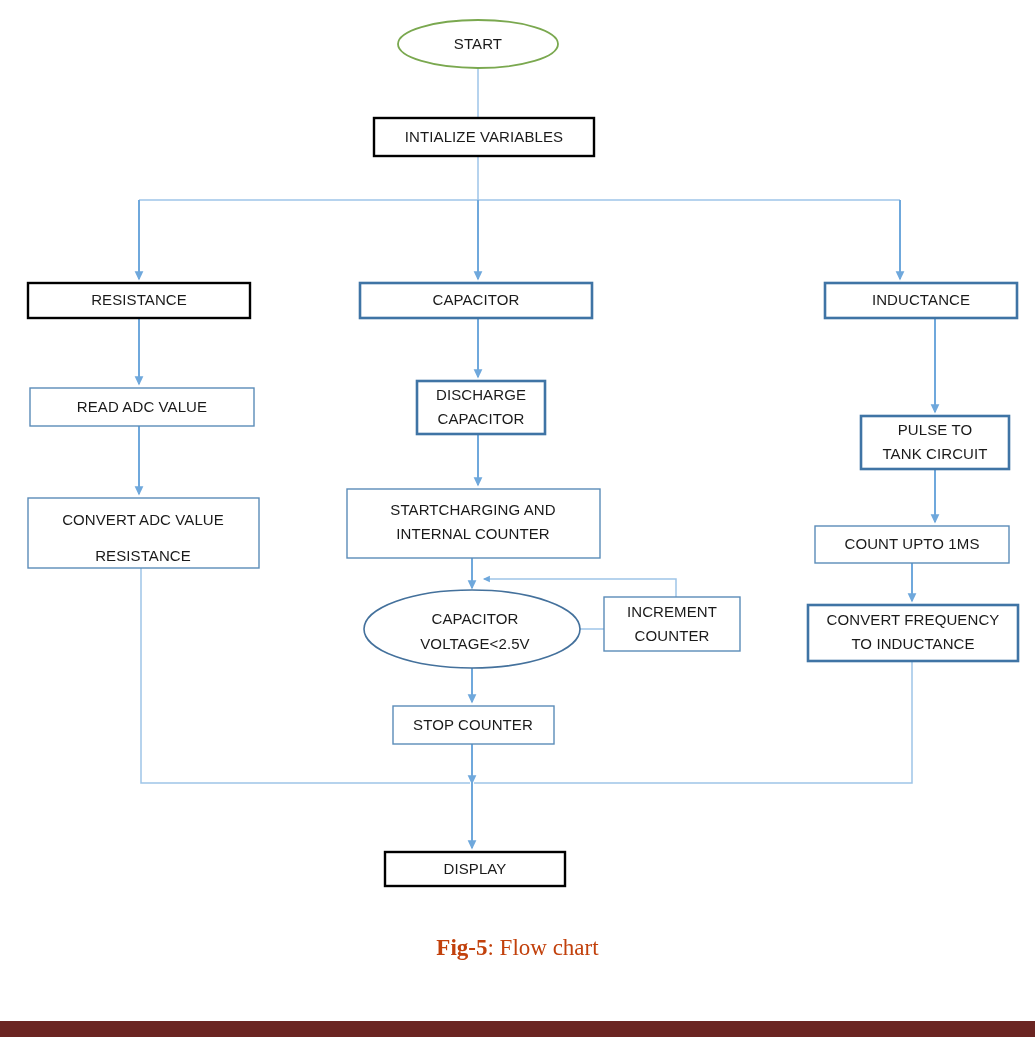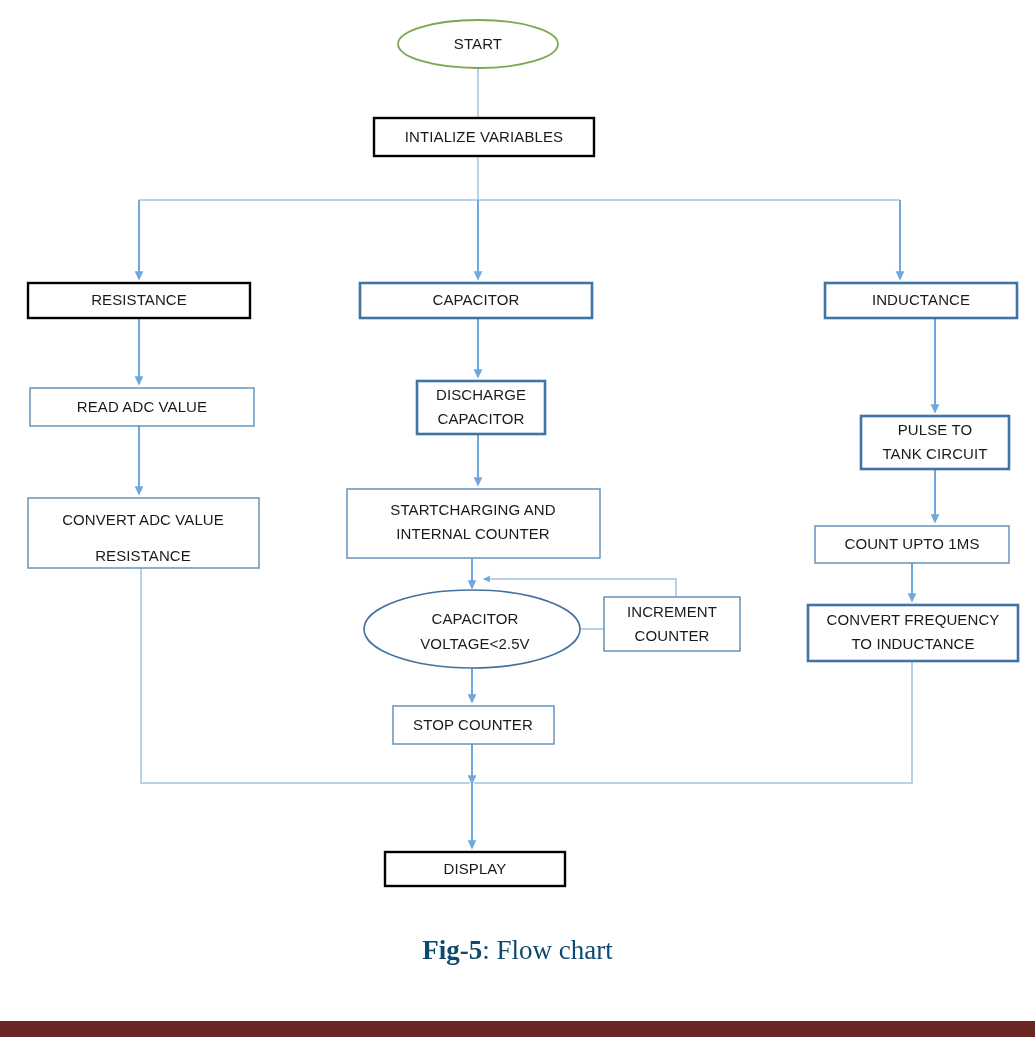--- a/index.html
+++ b/index.html
@@ -77,22 +77,22 @@
     height: 16px;
     background: #6b2522;
   }
   .caption {
     position: absolute;
     left: 0;
     top: 935px;
     width: 1035px;
     text-align: center;
     font-family: "Liberation Serif", serif;
-    font-size: 27px;
-    color: #0c4a6e;
+    font-size: 23px;
+    color: #c2410c;
     white-space: nowrap;
   }
   .caption .fig-num {
     font-weight: bold;
   }
 </style>
 </head>
 <body>
 
 <div id="flow-root">

